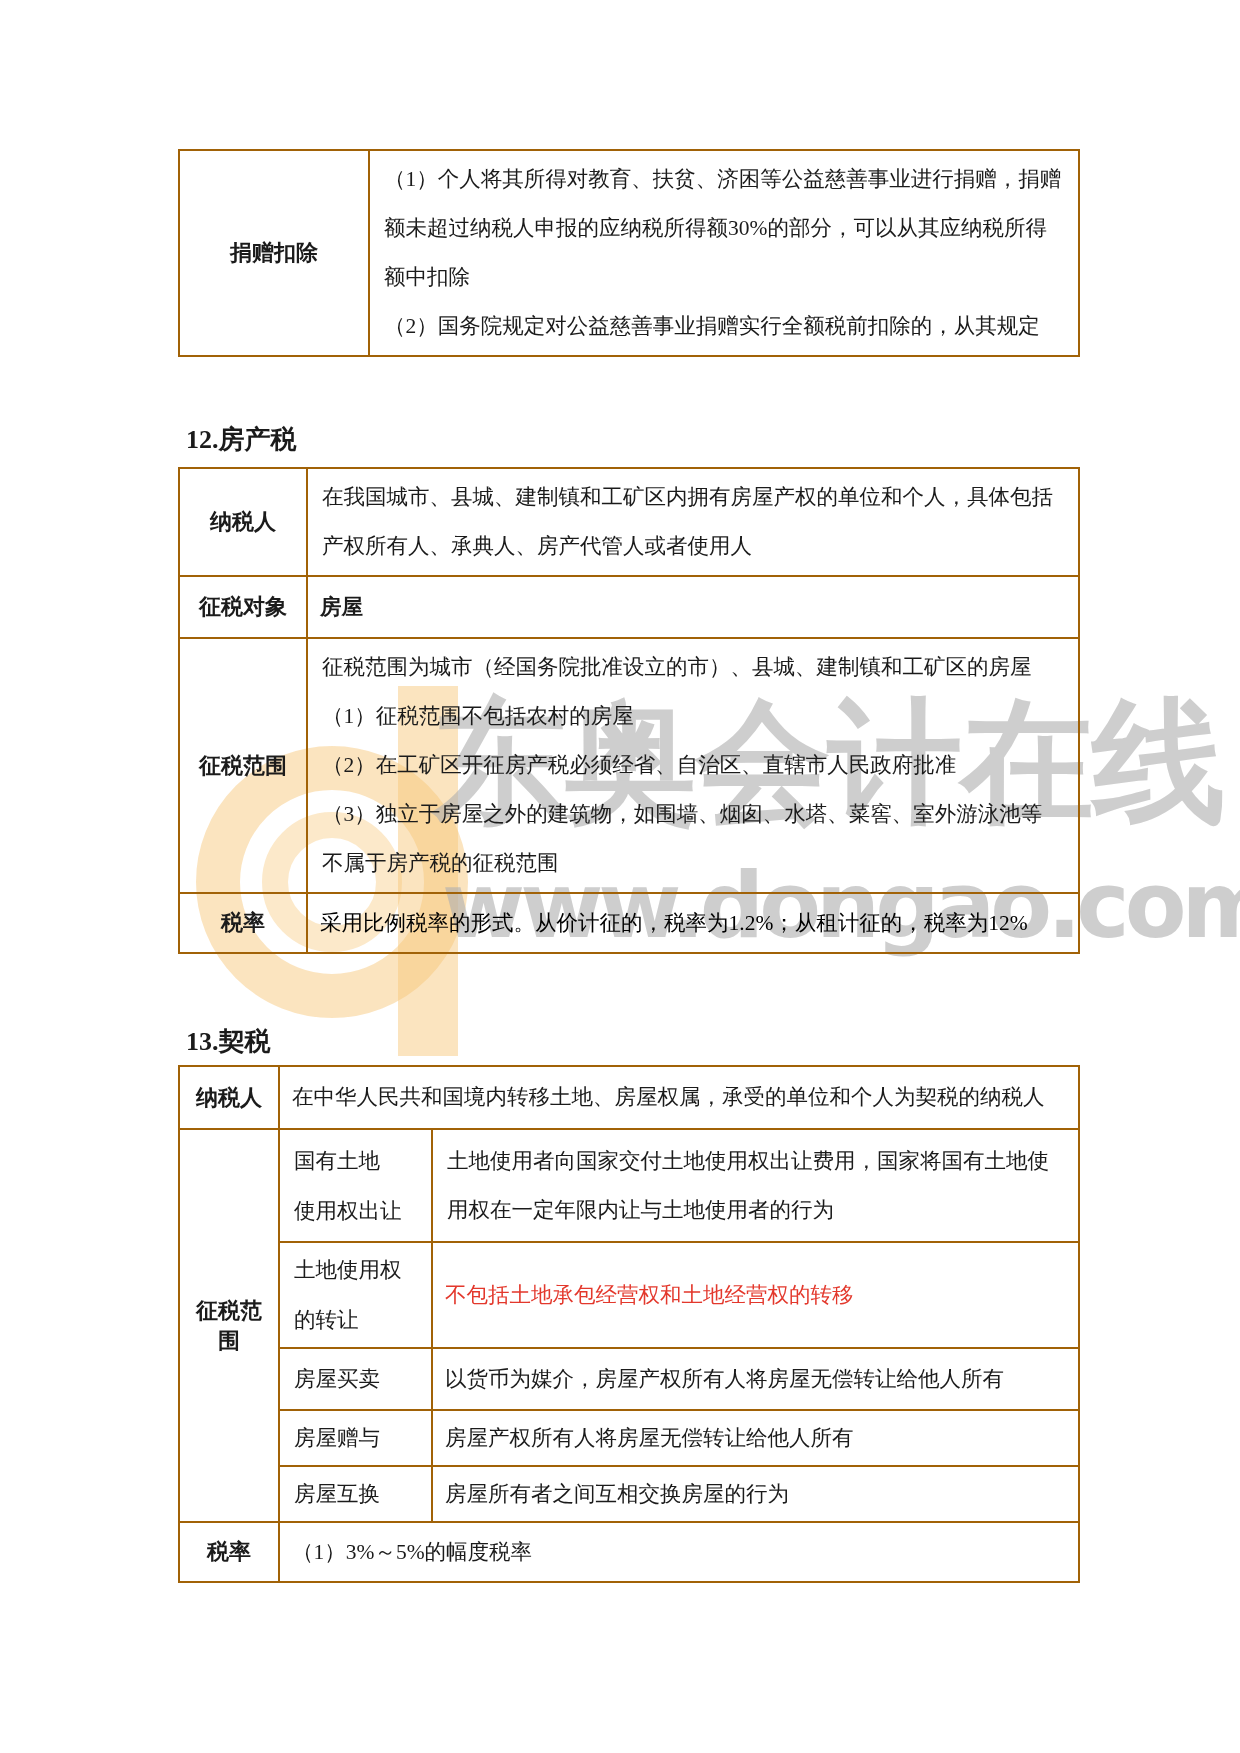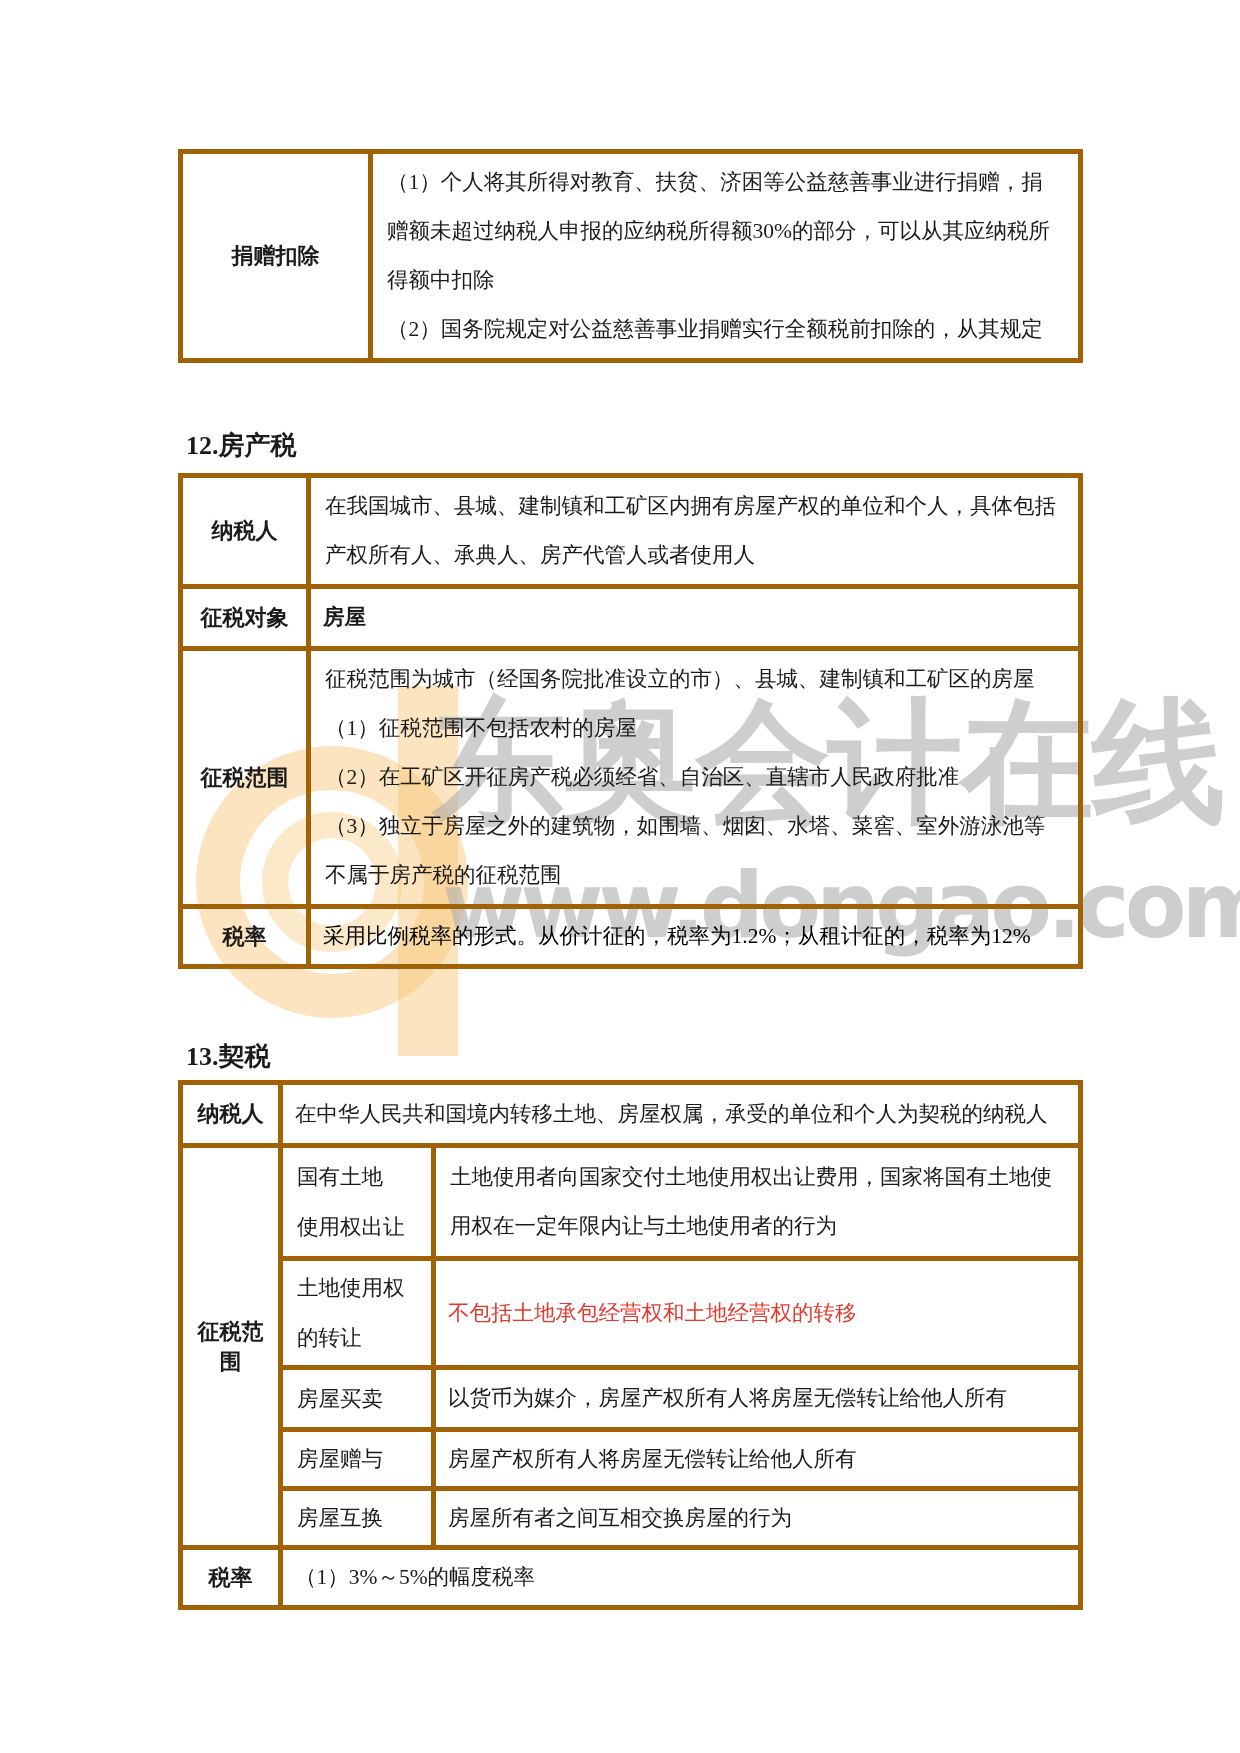--- a/index.html
+++ b/index.html
@@ -30,21 +30,21 @@
   }
   .wm-url{
     position:absolute;left:442px;top:852px;white-space:nowrap;
     font-family:"DejaVu Sans", sans-serif;font-weight:bold;
     font-size:90px;line-height:1.2;letter-spacing:-5px;
     color:rgba(176,176,176,0.62);
   }
   
   .content{position:absolute;left:178px;top:0;width:900px;z-index:1;}
   table{border-collapse:collapse;table-layout:fixed;width:900px;}
-  td{border:5px solid #a16207;vertical-align:middle;box-sizing:border-box;}
+  td{border:2px solid #a16207;vertical-align:middle;box-sizing:border-box;}
   .lbl{
     font-weight:bold;font-size:22px;text-align:center;line-height:30px;
     padding:2px 4px;white-space:pre-line;
   }
   .cell{
     font-size:21.5px;line-height:49px;text-align:left;
     padding:4px 16px 4px 14px;white-space:pre-line;
   }
   .sublbl{
     font-size:21.5px;line-height:50px;text-align:left;

